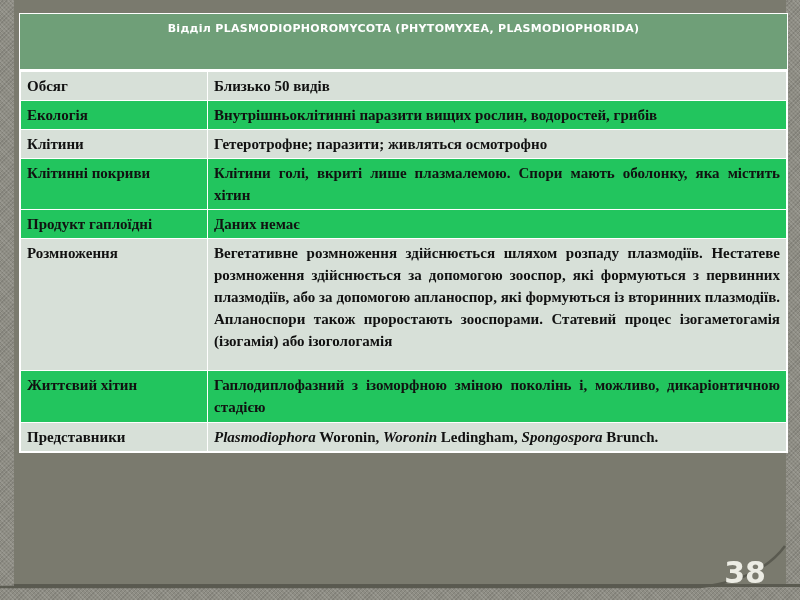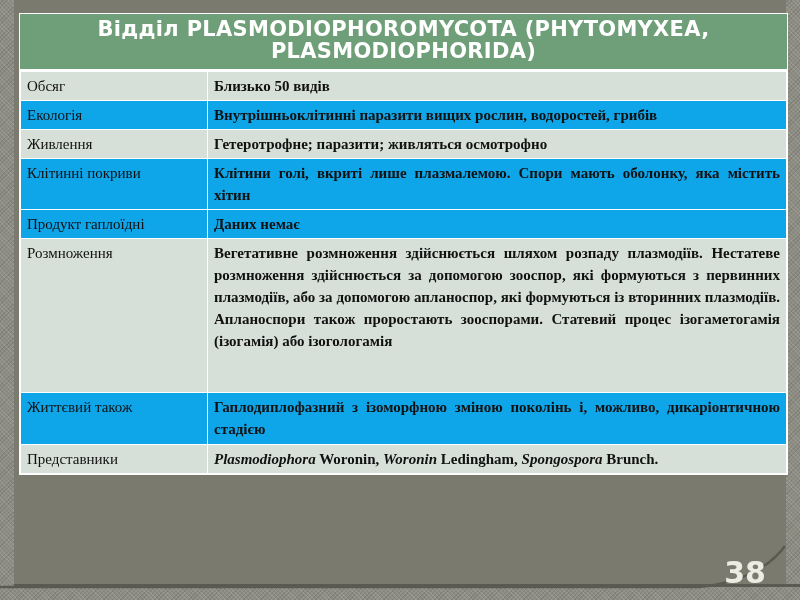--- a/index.html
+++ b/index.html
@@ -22,43 +22,43 @@
     .table-wrap {
       position: absolute; left: 19px; top: 13px; width: 769px;
       border: 1px solid #ffffff;
       box-sizing: border-box;
     }
     .header {
       background: #6f9f78;
       color: #ffffff;
       font-family: "DejaVu Sans", sans-serif;
       font-weight: bold;
-      font-size: 21px;
+      font-size: 11px;
       text-align: center;
       line-height: 22px;
       padding: 4px 10px 7px 10px;
       height: 44px;
       letter-spacing: 0.3px;
       border-bottom: 2px solid #ffffff;
     }
     table {
       border-collapse: collapse; width: 100%;
       font-size: 15px; color: #111;
     }
     td {
       border: 1px solid #ffffff;
       vertical-align: top;
       padding: 3px 6px 3px 6px;
       line-height: 22px;
       font-weight: bold;
     }
-    td.label { width: 174px; font-weight: normal; }
+    td.label { width: 174px; font-weight: bold; }
     td.value { text-align: justify; }
     tr.odd td { background: #d7e0d8; }
-    tr.even td { background: #0ea5e9; }
+    tr.even td { background: #22c55e; }
     .it { font-style: italic; }
     .page-number {
       position: absolute; right: 34px; top: 558px;
       font-family: "DejaVu Sans", sans-serif;
       font-size: 30px; color: #ecece4; line-height: 30px; font-weight: bold;
     }
     .curve {
       position: absolute; left: 0; top: 0; width: 800px; height: 600px;
       pointer-events: none;
     }
@@ -75,37 +75,37 @@
     <tbody>
       <tr class="odd" style="height:28px">
         <td class="label">Обсяг</td>
         <td class="value">Близько 50 видів</td>
       </tr>
       <tr class="even" style="height:27px">
         <td class="label">Екологія</td>
         <td class="value">Внутрішньоклітинні паразити вищих рослин, водоростей, грибів</td>
       </tr>
       <tr class="odd" style="height:29px">
-        <td class="label">Живлення</td>
+        <td class="label">Клітини</td>
         <td class="value">Гетеротрофне; паразити; живляться осмотрофно</td>
       </tr>
       <tr class="even" style="height:50px">
         <td class="label">Клітинні покриви</td>
         <td class="value">Клітини голі, вкриті лише плазмалемою. Спори мають оболонку, яка містить хітин</td>
       </tr>
       <tr class="even" style="height:29px">
         <td class="label">Продукт гаплоїдні</td>
         <td class="value">Даних немає</td>
       </tr>
-      <tr class="odd" style="height:154px">
+      <tr class="odd" style="height:132px">
         <td class="label">Розмноження</td>
         <td class="value">Вегетативне розмноження здійснюється шляхом розпаду плазмодіїв. Нестатеве розмноження здійснюється за допомогою зооспор, які формуються з первинних плазмодіїв, або за допомогою апланоспор, які формуються із вторинних плазмодіїв. Апланоспори також проростають зооспорами. Статевий процес ізогаметогамія (ізогамія) або ізогологамія</td>
       </tr>
       <tr class="even" style="height:52px">
-        <td class="label">Життєвий також</td>
+        <td class="label">Життєвий хітин</td>
         <td class="value">Гаплодиплофазний з ізоморфною зміною поколінь і, можливо, дикаріонтичною стадією</td>
       </tr>
       <tr class="odd" style="height:16px">
         <td class="label">Представники</td>
         <td class="value">
           <span class="it">Plasmodiophora</span><span> Woronin, </span><span class="it">Woronin</span><span> Ledingham, </span><span class="it">Spongospora</span><span> Brunch.</span>
         </td>
       </tr>
     </tbody>
   </table>

